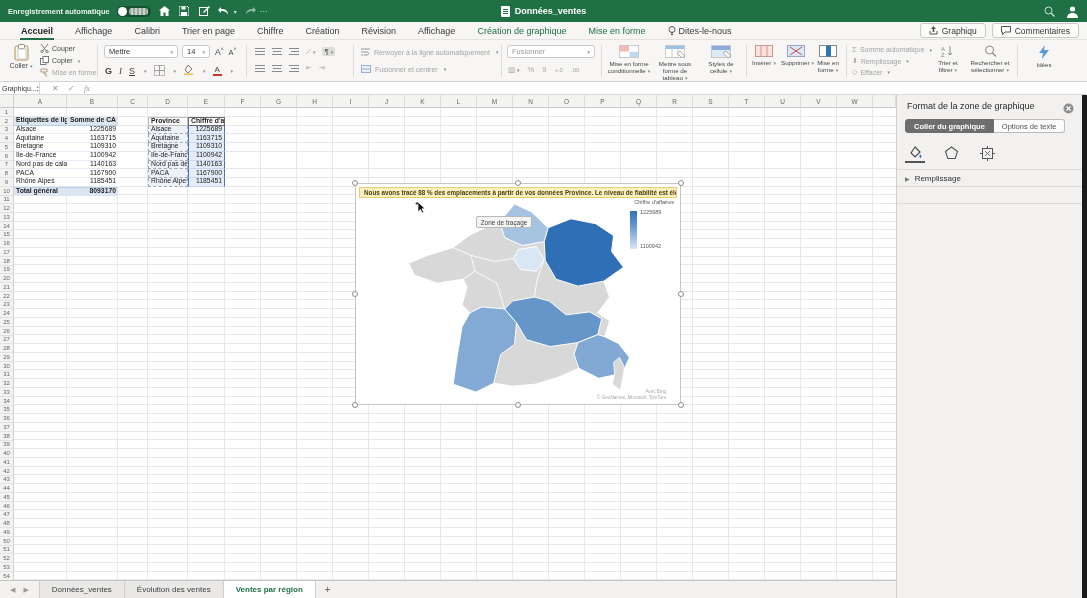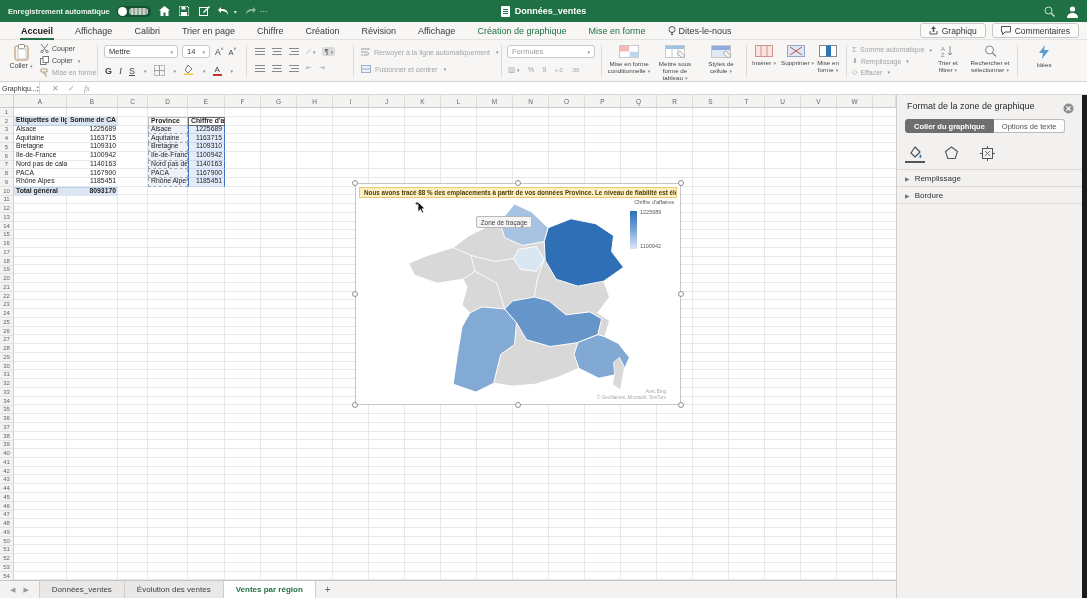--- a/index.html
+++ b/index.html
@@ -368,21 +368,21 @@
             <line x1="0.5" y1="4" x2="9.5" y2="4" stroke="#9ab0cc"></line>
           </svg>
         <span>Fusionner et centrer</span>
           <span class="dd">▾</span>
       </div>
     </div>
     <div class="vsep" style="left:501px;"></div>
 
     <div class="grp" style="left:504px;width:96px;">
       <div class="selbox dim" style="left:3px;top:5px;width:88px;color:#9a9a9a;">
-        <span>Formules</span>
+        <span>Fusionner</span>
           <span class="dd">▾</span>
         </div>
       <div class="alignrow dim" style="left:4px;top:25px;gap:8px;font-size:7.5px;">
         <span>▥<span class="dd">▾</span></span>
         <span>%</span>
         <span>9</span>
         <span style="font-size:6px;">+.0</span>
         <span style="font-size:6px;">.00</span>
       </div>
     </div>
@@ -749,24 +749,20 @@
             <path d="M6 5l5 5M11 5l-5 5" stroke="#555" stroke-width="0.8"></path>
           </svg>
         </span>
     </div>
     <div class="p-sep" style="top:74px;"></div>
     <div class="p-row" style="top:75px;">
       <span class="chev">▶</span>
       <span>Remplissage</span>
     </div>
     <div class="p-sep" style="top:91px;"></div>
-    <div class="p-row" style="top:92px;">
-      <span class="chev">▶</span>
-      <span>Bordure</span>
-    </div>
     <div class="p-sep" style="top:108px;"></div>
   </div>
 
   <div class="tabbar">
     <div class="nav-arrows">
       <span>◀</span>
       <span>▶</span>
     </div>
     <div id="sheettabs" style="display:flex;align-items:stretch;">
         <div class="stab first">Données_ventes</div>

